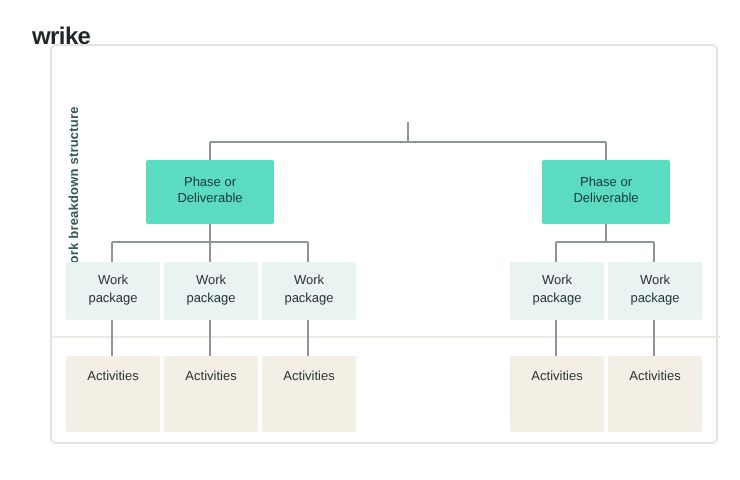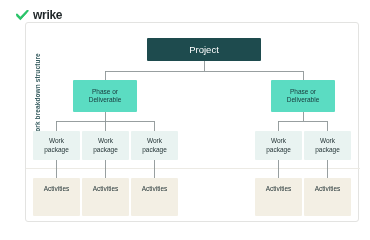--- a/index.html
+++ b/index.html
@@ -17,20 +17,21 @@
 
   
   #brand {
     position: absolute;
     left: 16px;
     top: 8px;
     display: flex;
     align-items: center;
     gap: 4px;
     height: 14px;
+    flex-direction: column;
   }
   #brand .check { display: block; }
   #brand .wordmark {
     font-size: 12px;
     font-weight: bold;
     color: #1f2628;
     letter-spacing: -0.3px;
     line-height: 1;
   }
 
@@ -173,23 +174,20 @@
         <line x1="279" y1="98" x2="279" y2="108"></line>
 
         <line x1="8" y1="137" x2="8" y2="155"></line>
         <line x1="57" y1="137" x2="57" y2="155"></line>
         <line x1="106" y1="137" x2="106" y2="155"></line>
         <line x1="230" y1="137" x2="230" y2="155"></line>
         <line x1="279" y1="137" x2="279" y2="155"></line>
       </g>
     </svg>
 
-    <div class="node node-project" style="left:99px; top:15px; width:114px; height:23px;">
-      <span>Project</span>
-    </div>
 
     <div class="node node-phase" style="left:25px; top:57px; width:64px; height:32px;">
       <span>
         <span>Phase or</span><br>
         <span>Deliverable</span>
       </span>
     </div>
     <div class="node node-phase" style="left:223px; top:57px; width:64px; height:32px;">
       <span>
         <span>Phase or</span><br>

